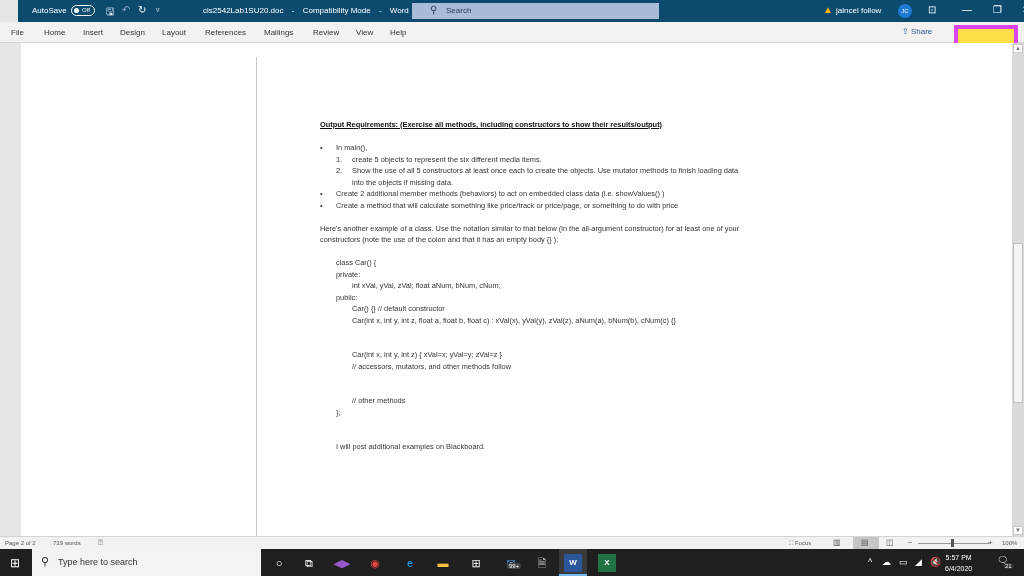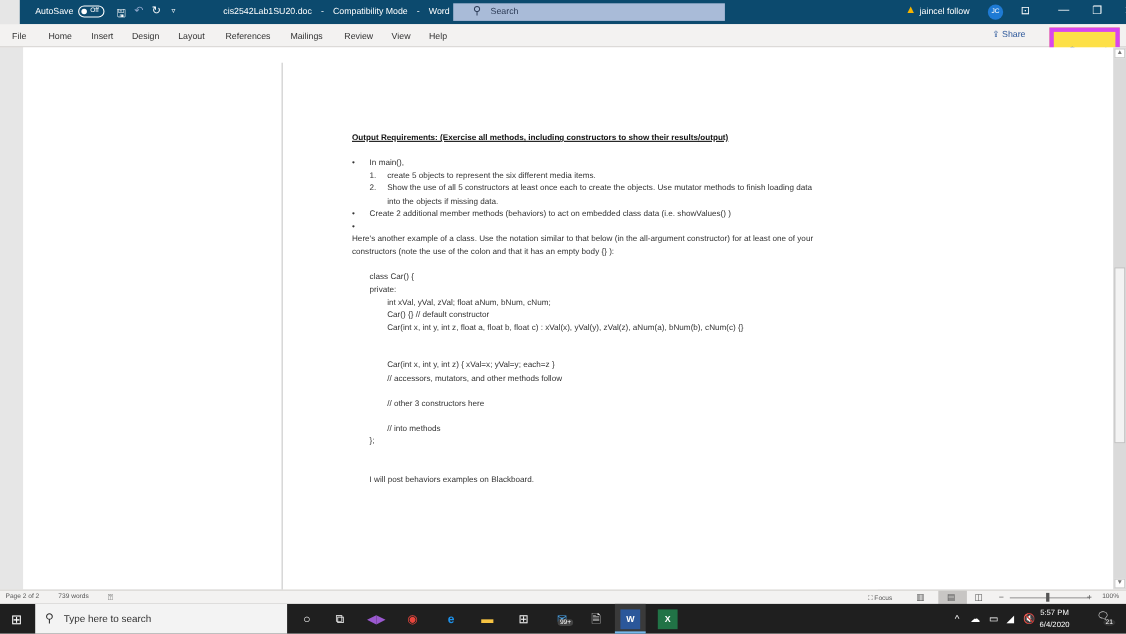--- a/index.html
+++ b/index.html
@@ -98,41 +98,41 @@
 
 <div class="canvas">
   <div class="page">
     <div class="content">
       <div class="heading">Output Requirements: (Exercise all methods, including constructors to show their results/output)</div>
       <div class="gap"></div>
       <div class="ul-row"><span class="bullet">•</span><span>In main(),</span></div>
       <div class="ol-row"><span class="num">1.</span><span>create 5 objects to represent the six different media items.</span></div>
       <div class="ol-row"><span class="num">2.</span><span>Show the use of all 5 constructors at least once each to create the objects.  Use mutator methods to finish loading data into the objects if missing data.</span></div>
       <div class="ul-row"><span class="bullet">•</span><span>Create 2 additional member methods (behaviors) to act on embedded class data (i.e. showValues() )</span></div>
-      <div class="ul-row"><span class="bullet">•</span></div>
+      <div class="ul-row"><span class="bullet">•</span><span>Create a method that will calculate something like price/track or price/page, or something to do with price</span></div>
       <div class="gap"></div>
       <div>Here's another example of a class.  Use the notation similar to that below (in the all-argument constructor) for at least one of your constructors (note the use of the colon and that it has an empty body {} ):</div>
       <div class="gap"></div>
       <div class="code">class Car()   {</div>
       <div class="code">private:</div>
       <div class="ind2">int xVal, yVal, zVal;  float aNum, bNum, cNum;</div>
+      <div class="code">public:</div>
       <div class="ind2">Car() {}  // default constructor</div>
       <div class="ind2">Car(int x, int y, int z, float a, float b, float c) :  xVal(x), yVal(y), zVal(z), aNum(a), bNum(b), cNum(c) {}</div>
       <div class="gap"></div>
         <div class="gap"></div>
-      <div class="ind2">Car(int x, int y, int z) { xVal=x; yVal=y; each=z }</div>
+      <div class="ind2">Car(int x, int y, int z) { xVal=x; yVal=y; zVal=z }</div>
       <div class="ind2">// accessors, mutators, and other methods follow</div>
       <div class="gap"></div>
-      <div class="ind2">// other 3 constructors here</div>
       <div class="gap"></div>
-      <div class="ind2">// into methods</div>
+      <div class="ind2">// other methods</div>
       <div class="code">};</div>
       <div class="gap"></div>
       <div class="gap"></div>
-      <div class="code">I will post behaviors examples on Blackboard.</div>
+      <div class="code">I will post additional examples on Blackboard.</div>
     </div>
   </div>
 </div>
 
 <div class="scrollbar">
   <div class="up">▲</div>
   <div class="thumb"></div>
   <div class="down">▼</div>
 </div>
 

